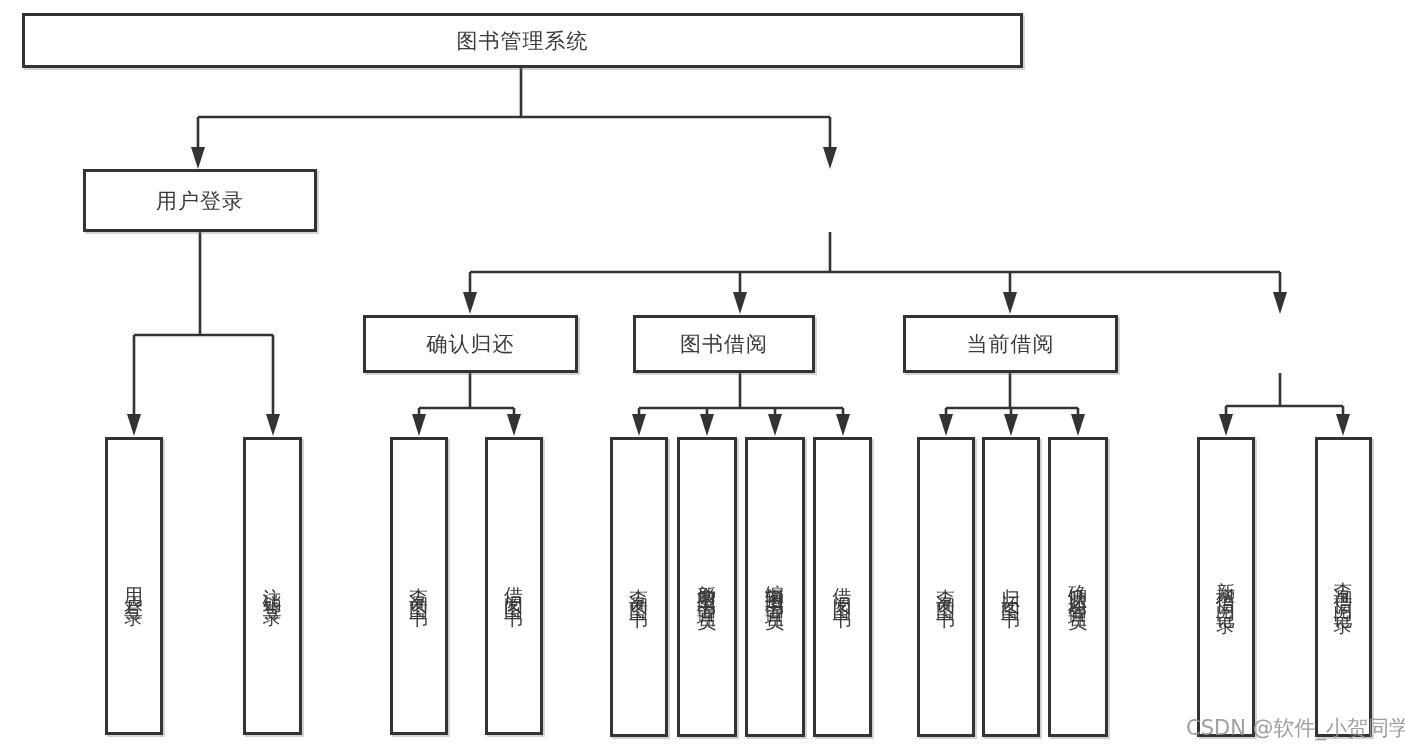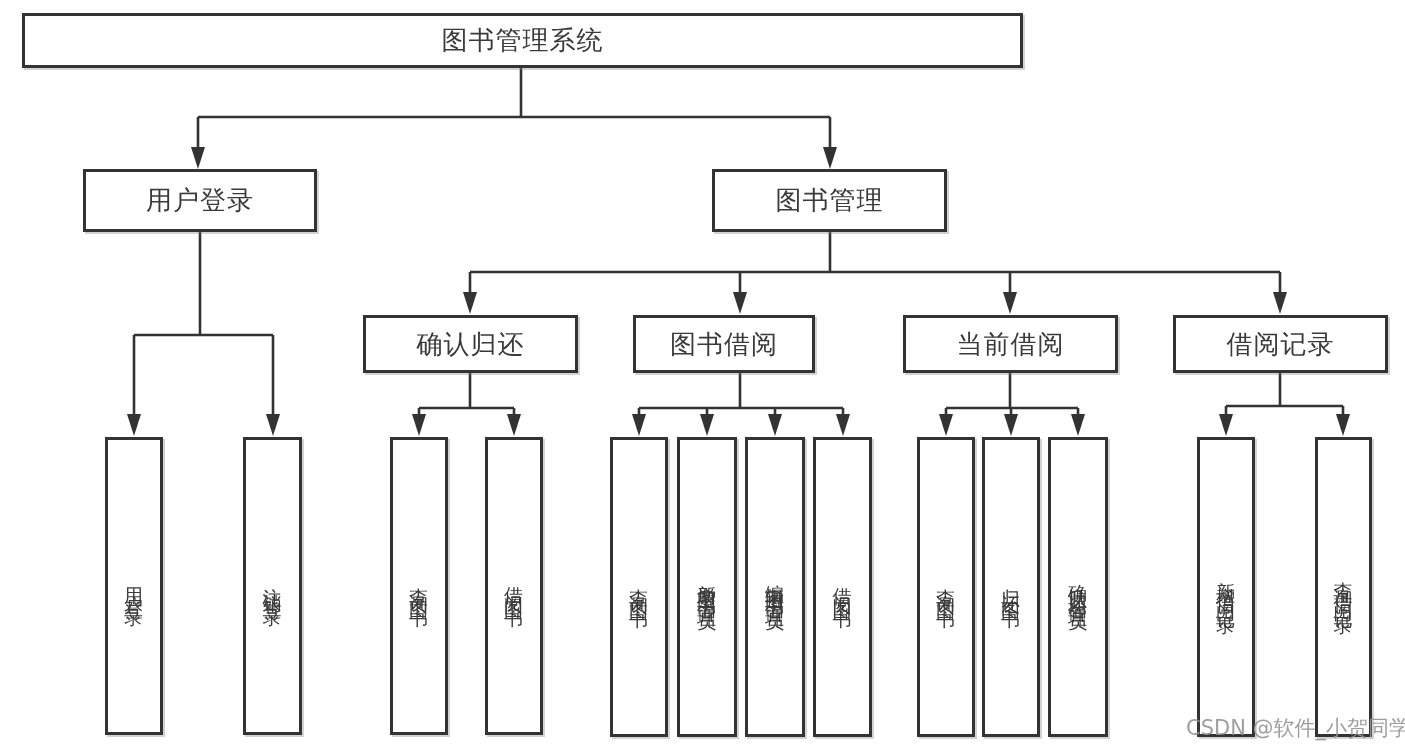--- a/index.html
+++ b/index.html
@@ -29,21 +29,21 @@
     border: 3px solid #333333;
     color: #3a3a3a;
     display: flex;
     align-items: center;
     justify-content: center;
     text-align: center;
     z-index: 2;
     box-shadow: 2px 2px 0 rgba(130,130,130,0.35);
   }
   .hbox {
-    font-size: 26px;
+    font-size: 21px;
     letter-spacing: 1px;
     text-align: center;
   }
   .vbox {
     writing-mode: vertical-rl;
     text-orientation: mixed;
     font-size: 19px;
     letter-spacing: 7px;
     line-height: 1.0;
   }
@@ -131,26 +131,24 @@
       <polygon points="1004,414 1018,414 1011,436"></polygon>
       <polygon points="1071,414 1085,414 1078,436"></polygon>
       <polygon points="1219,414 1233,414 1226,436"></polygon>
       <polygon points="1336,414 1350,414 1343,436"></polygon>
     </g>
   </svg>
 
   <div class="node hbox" style="left:22px; top:13px; width:1001px; height:55px;">图书管理系统</div>
 
   <div class="node hbox" style="left:83px; top:169px; width:234px; height:63px;">用户登录</div>
-  <div class="node hbox" style="left:712px; top:169px; width:235px; height:63px;">图书管理</div>
 
   <div class="node hbox" style="left:363px; top:315px; width:215px; height:58px;">确认归还</div>
   <div class="node hbox" style="left:633px; top:315px; width:182px; height:58px;">图书借阅</div>
   <div class="node hbox" style="left:903px; top:315px; width:215px; height:58px;">当前借阅</div>
-  <div class="node hbox" style="left:1173px; top:315px; width:215px; height:58px;">借阅记录</div>
 
   <div class="node vbox" style="left:105px; top:437px; width:58px; height:298px;">用户登录</div>
   <div class="node vbox" style="left:243px; top:437px; width:59px; height:298px;">注销登录</div>
 
   <div class="node vbox" style="left:390px; top:437px; width:58px; height:298px;">查询图书</div>
   <div class="node vbox" style="left:485px; top:437px; width:58px; height:298px;">借阅图书</div>
 
   <div class="node vbox" style="left:610px; top:437px; width:58px; height:300px;">查询图书</div>
   <div class="node vbox long" style="left:677px; top:437px; width:60px; height:300px;">新增图书（管理员）</div>
   <div class="node vbox long" style="left:745px; top:437px; width:60px; height:300px;">编辑图书（管理员）</div>

